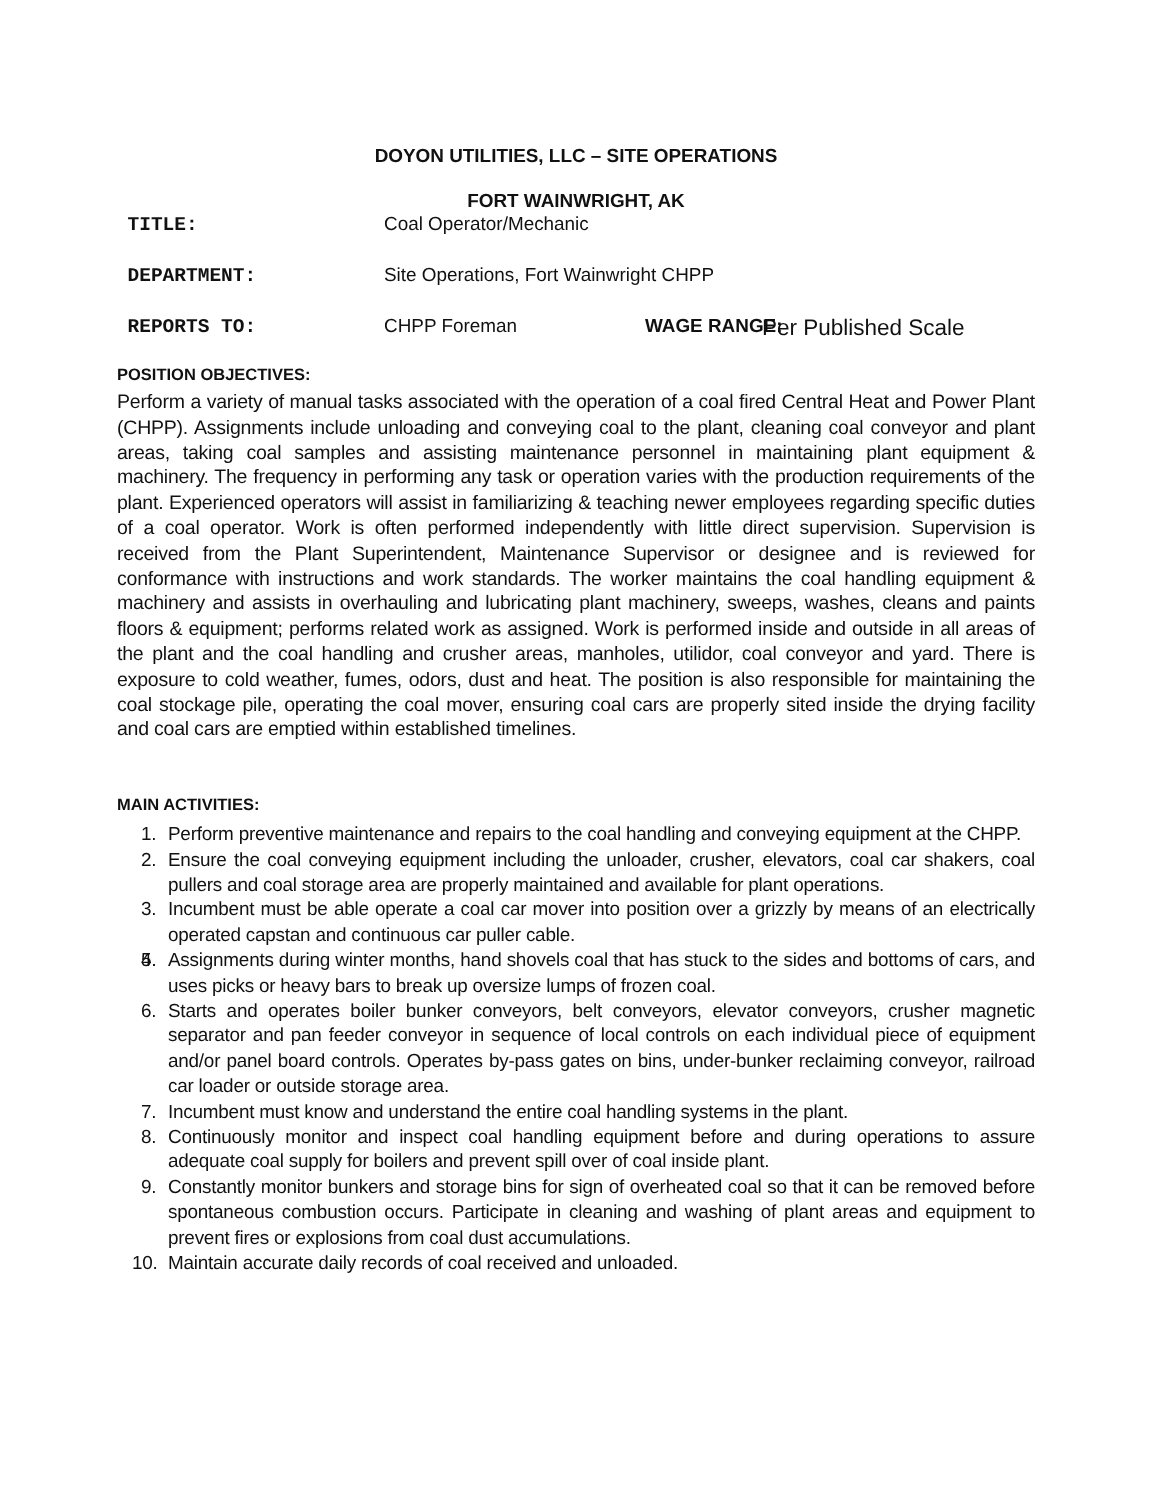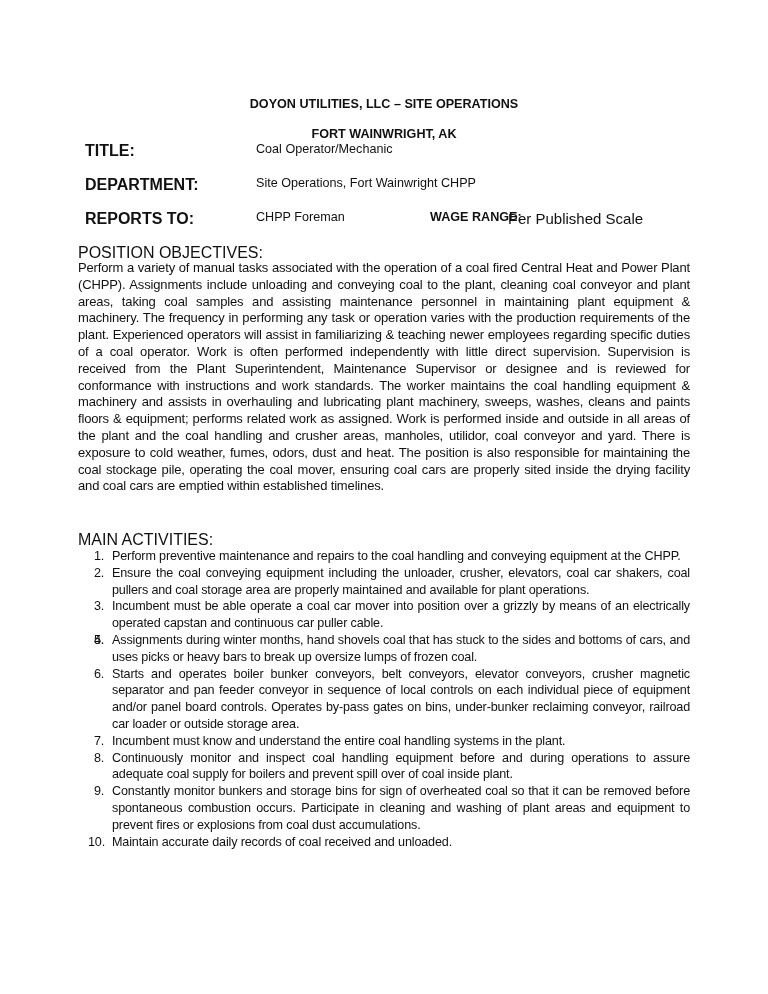--- a/index.html
+++ b/index.html
@@ -4,25 +4,25 @@
   <style>
     html, body { margin: 0; padding: 0; background: #ffffff; }
     body {
       width: 768px; height: 994px; overflow: hidden; position: relative;
       font-family: "Liberation Sans", sans-serif; color: #111; font-size: 13.3px;
     }
     .page { position: absolute; left: 0; top: 0; width: 692px; height: 994px; }
     .header { position: absolute; left: 0; width: 768px; text-align: center; font-weight: bold; font-size: 12.6px; line-height: 18px; }
     .h1 { top: 95px; }
     .h2 { top: 113px; margin-top: 12px; }
-    .field-label { position: absolute; left: 85px; font-weight: bold; font-size: 16px; }
+    .field-label { position: absolute; left: 85px; font-weight: bold; font-size: 13px; font-family: Liberation Mono, monospace; }
     .field-value { position: absolute; left: 212px; font-size: 12.6px; margin-left: 44px; }
     .wage-label { position: absolute; left: 430px; font-weight: bold; font-size: 12.6px; text-align: right; }
     .wage-value { position: absolute; left: 508px; font-size: 15px; }
-    .section-title { position: absolute; left: 78px; font-weight: normal; font-size: 16px; }
+    .section-title { position: absolute; left: 78px; font-weight: bold; font-size: 11px; }
     .para {
       position: absolute; left: 78px; width: 612px; text-align: justify;
       font-size: 13px; line-height: 16.8px; letter-spacing: -0.15px;
     }
     ol.activities {
       position: absolute; left: 78px; top: 548px; width: 612px; margin: 0; padding: 0;
       list-style: none; font-size: 12.6px; line-height: 16.8px; letter-spacing: -0.15px;
     }
     ol.activities li { position: relative; padding-left: 34px; text-align: justify; }
     ol.activities li .num { position: absolute; left: 16px; top: 0; }

